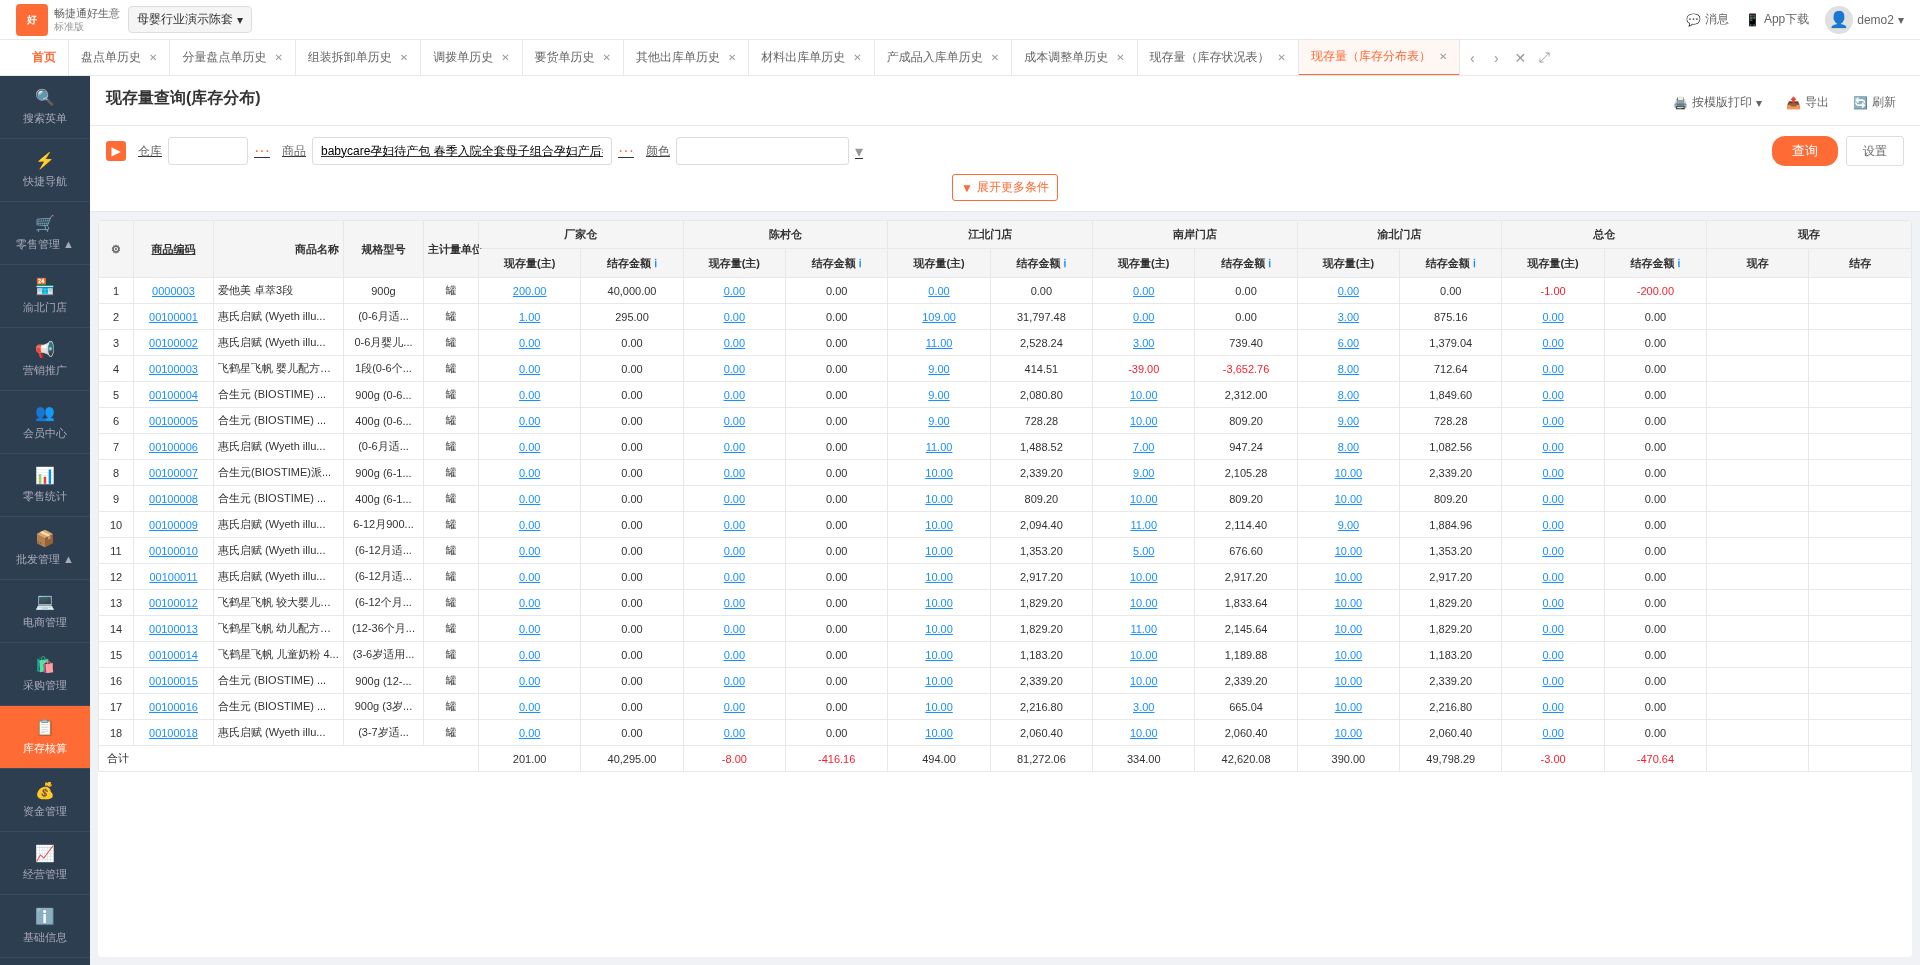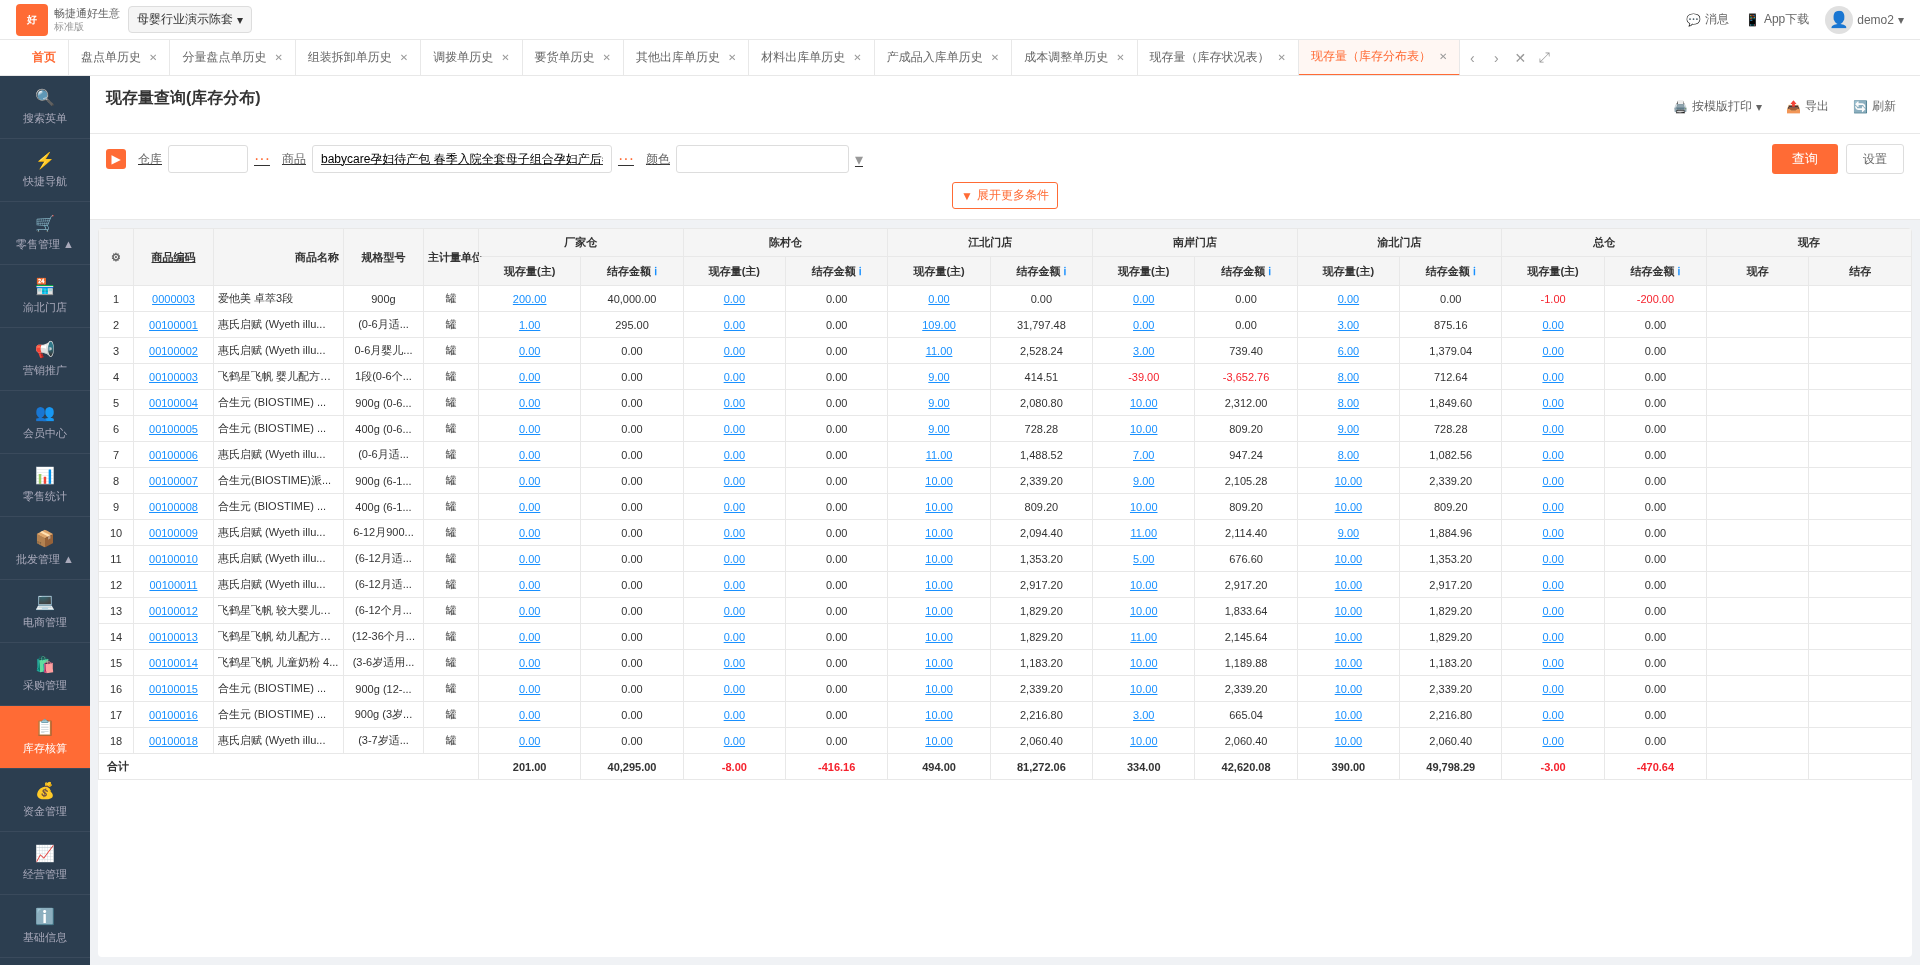--- a/index.html
+++ b/index.html
@@ -31,56 +31,56 @@
     .sidebar { width: 90px; background: #2c3e50; display: flex; flex-direction: column; flex-shrink: 0; overflow-y: auto; }
     .sidebar-item { display: flex; flex-direction: column; align-items: center; justify-content: center; padding: 12px 4px; cursor: pointer; color: #aab; font-size: 11px; gap: 4px; border-bottom: 1px solid #3a4a5c; }
     .sidebar-item.active { background: #ff6b35; color: #fff; }
     .sidebar-item .icon { font-size: 16px; }
 
     
     .main { flex: 1; overflow: hidden; display: flex; flex-direction: column; background: #f0f2f5; }
 
     
     .page-header { background: #fff; padding: 12px 16px 8px; border-bottom: 1px solid #e8e8e8; }
-    .page-title { font-size: 16px; font-weight: bold; color: #333; margin-bottom: 16px; }
+    .page-title { font-size: 16px; font-weight: bold; color: #333; margin-bottom: 8px; }
     .page-actions { display: flex; align-items: center; justify-content: flex-end; gap: 8px; margin-bottom: 8px; }
     .action-btn { display: flex; align-items: center; gap: 4px; font-size: 12px; color: #666; cursor: pointer; padding: 4px 8px; }
     .action-btn .icon { color: #ff6b35; }
 
     
     .filter-area { background: #fff; padding: 10px 16px; border-bottom: 1px solid #e8e8e8; }
     .filter-row { display: flex; align-items: center; gap: 12px; flex-wrap: wrap; }
     .filter-item { display: flex; align-items: center; gap: 6px; text-decoration: underline; }
     .filter-label { font-size: 12px; color: #666; white-space: nowrap; }
     .filter-input { border: 1px solid #ddd; border-radius: 3px; padding: 4px 8px; font-size: 12px; height: 28px; min-width: 80px; }
     .filter-input.wide { min-width: 300px; max-width: 400px; }
     .filter-dots { color: #ff6b35; cursor: pointer; font-size: 16px; }
     .expand-btn { display: flex; align-items: center; gap: 4px; color: #ff6b35; cursor: pointer; font-size: 12px; padding: 4px 8px; border: 1px solid #ff6b35; border-radius: 3px; background: #fff; }
-    .query-btn { background: #ff6b35; color: #fff; border: none; border-radius: 3px; padding: 6px 20px; font-size: 13px; cursor: pointer; }
+    .query-btn { background: #ff6b35; color: #fff; border: none; border-radius: 13px; padding: 6px 20px; font-size: 13px; cursor: pointer; }
     .settings-btn { background: #fff; color: #666; border: 1px solid #ddd; border-radius: 3px; padding: 5px 16px; font-size: 12px; cursor: pointer; }
     .color-input { border: 1px solid #ddd; border-radius: 3px; padding: 4px 8px; font-size: 12px; height: 28px; min-width: 120px; }
 
     
     .table-container { flex: 1; overflow: auto; padding: 0; background: #fff; margin: 8px; border-radius: 4px; }
     .data-table { width: 100%; border-collapse: collapse; font-size: 12px; table-layout: fixed; }
     .data-table th { background: #f5f5f5; border: 1px solid #e8e8e8; padding: 6px 4px; text-align: center; font-weight: 600; color: #333; position: sticky; top: 0; z-index: 10; white-space: nowrap; font-size: 11px; margin-top: 23px; }
     .data-table td { border: 1px solid #e8e8e8; padding: 5px 4px; text-align: center; color: #333; font-size: 11px; white-space: nowrap; overflow: hidden; text-overflow: ellipsis; }
     .data-table .negative { color: #f5222d; }
     .data-table .link-cell { color: #1890ff; text-decoration: underline; cursor: pointer; }
     .th-group { background: #e8f4ff; }
     .col-no { width: 35px; }
     .col-code { width: 80px; text-decoration: underline; }
     .col-spec { width: 80px; }
     .col-unit { width: 55px; }
     .col-num { width: 65px; }
     .col-amt { width: 75px; }
     .header-gear { color: #666; cursor: pointer; }
 
     
-    .summary-row td { font-weight: bold; }
+    .summary-row td { font-weight: normal; }
 
     
     ::-webkit-scrollbar { width: 6px; height: 6px; }
     ::-webkit-scrollbar-track { background: #f1f1f1; }
     ::-webkit-scrollbar-thumb { background: #ccc; border-radius: 3px; }
   </style>
 </head>
 <body>
 
 <div class="topbar">
@@ -613,21 +613,21 @@
     <td class="link-cell">10.00</td>
     <td>1,829.20</td>
     <td class="link-cell">0.00</td>
     <td class="">0.00</td>
     <td></td>
     <td></td>
   </tr>
             <tr>
     <td>15</td>
     <td class="link-cell">00100014</td>
-    <td style="text-align:left">飞鹤星飞帆 儿童奶粉 4...</td>
+    <td style="text-align:center">飞鹤星飞帆 儿童奶粉 4...</td>
     <td>(3-6岁适用...</td>
     <td>罐</td>
     <td class="link-cell">0.00</td>
     <td>0.00</td>
     <td class="link-cell">0.00</td>
     <td>0.00</td>
     <td class="link-cell">10.00</td>
     <td>1,183.20</td>
     <td class="link-cell">10.00</td>
     <td class="">1,189.88</td>

